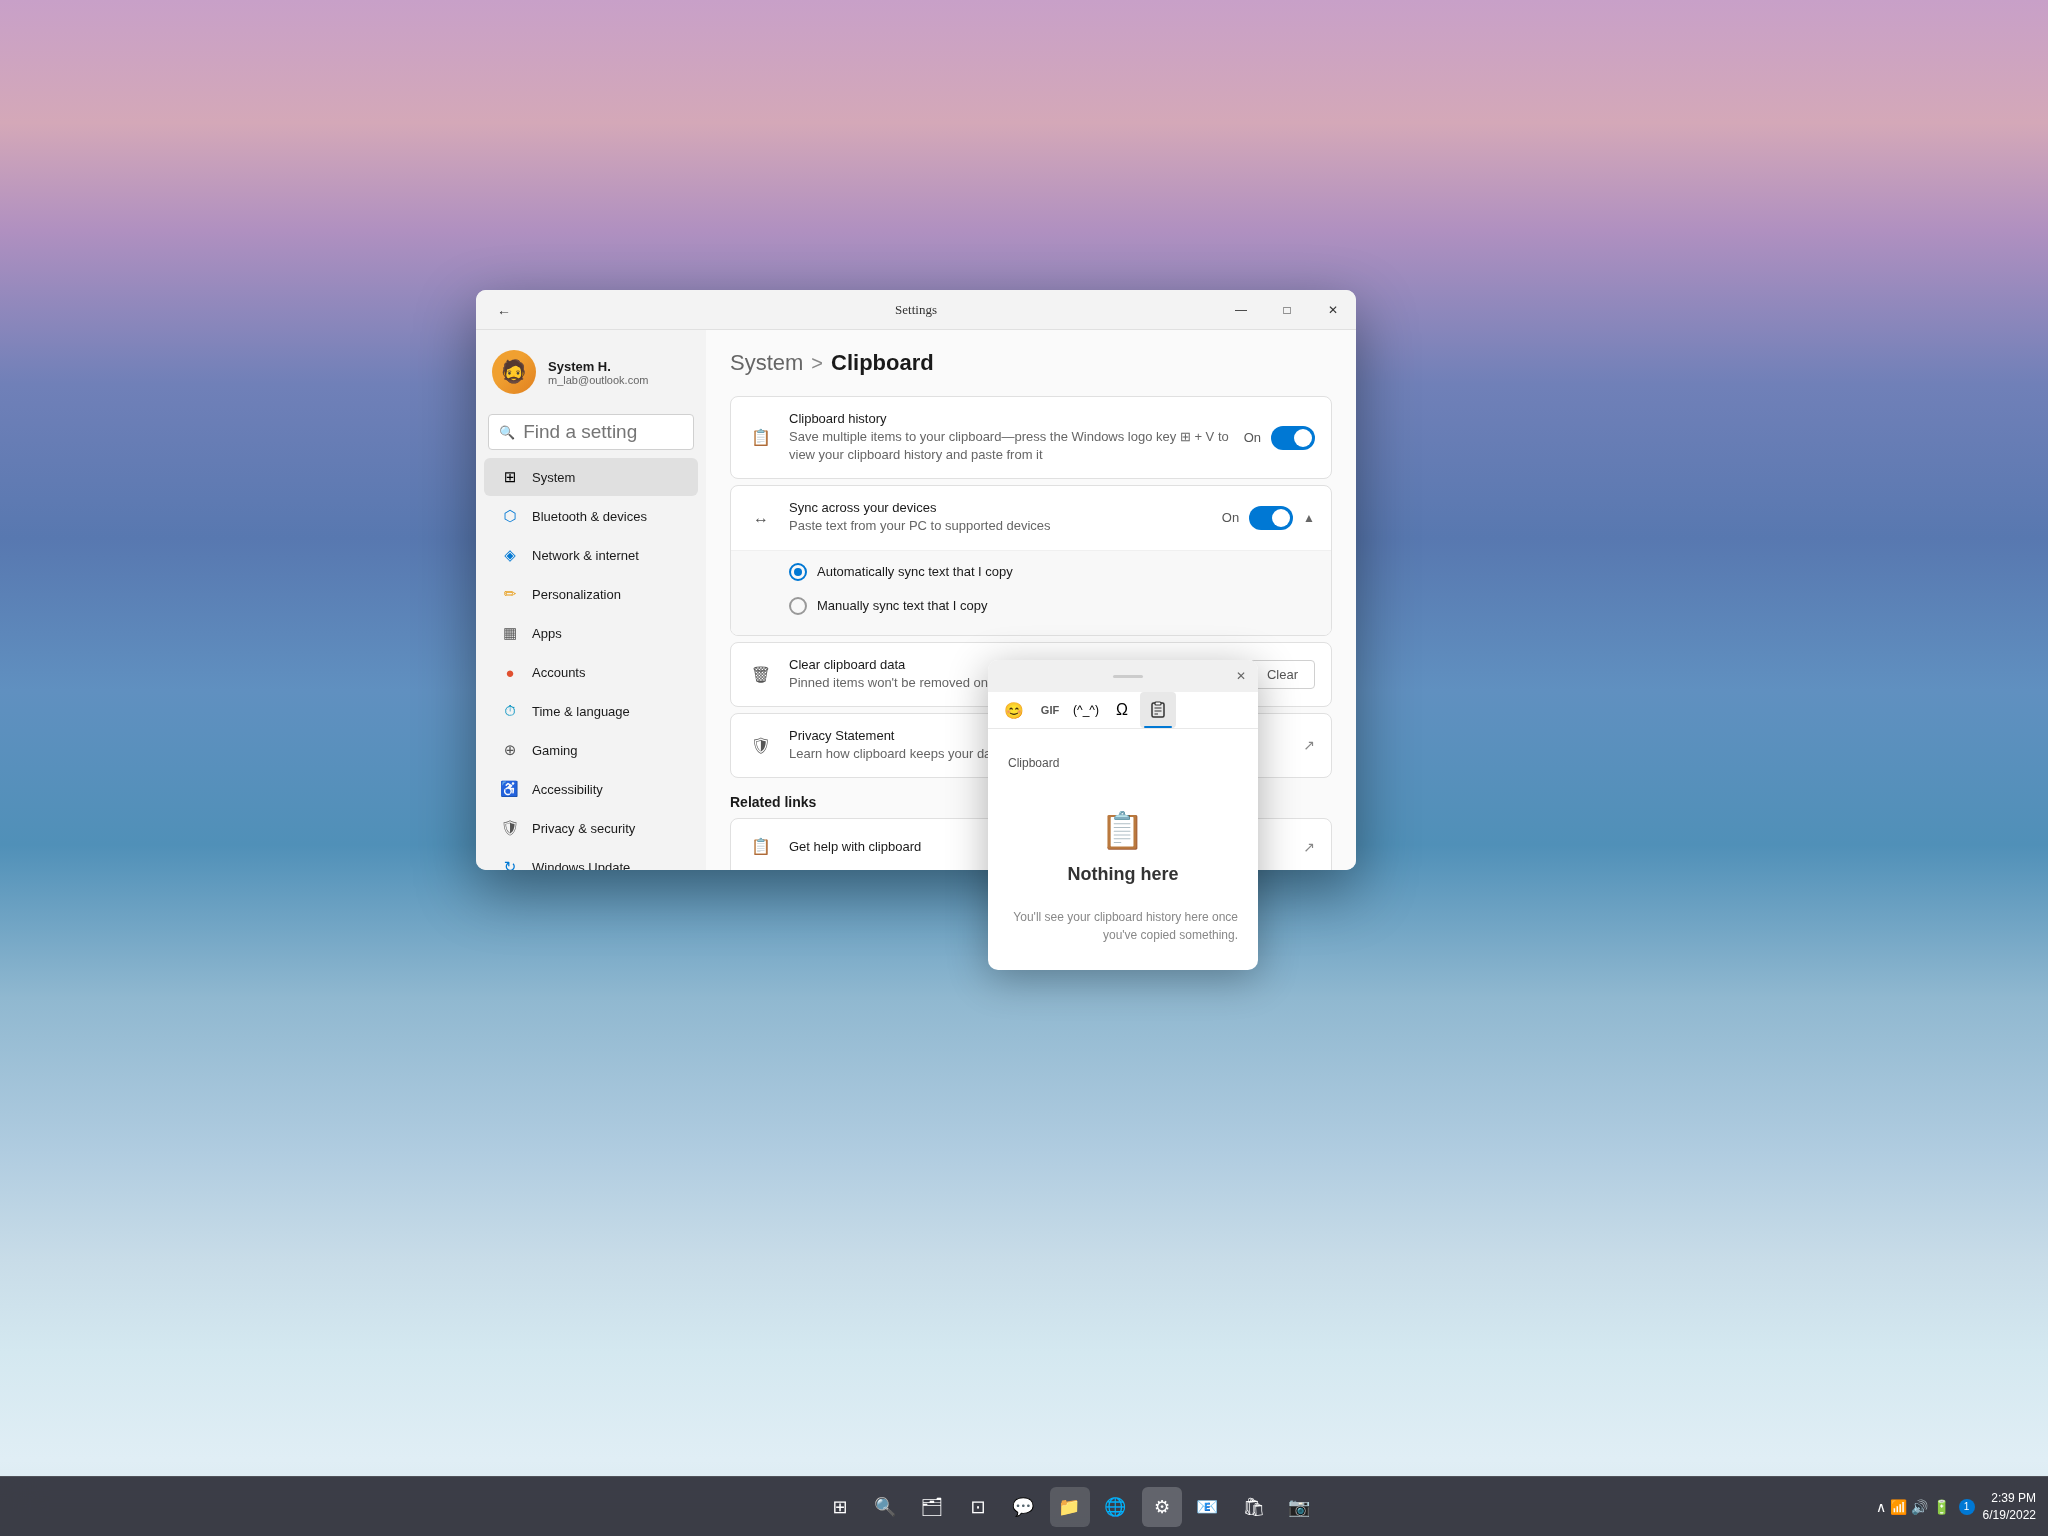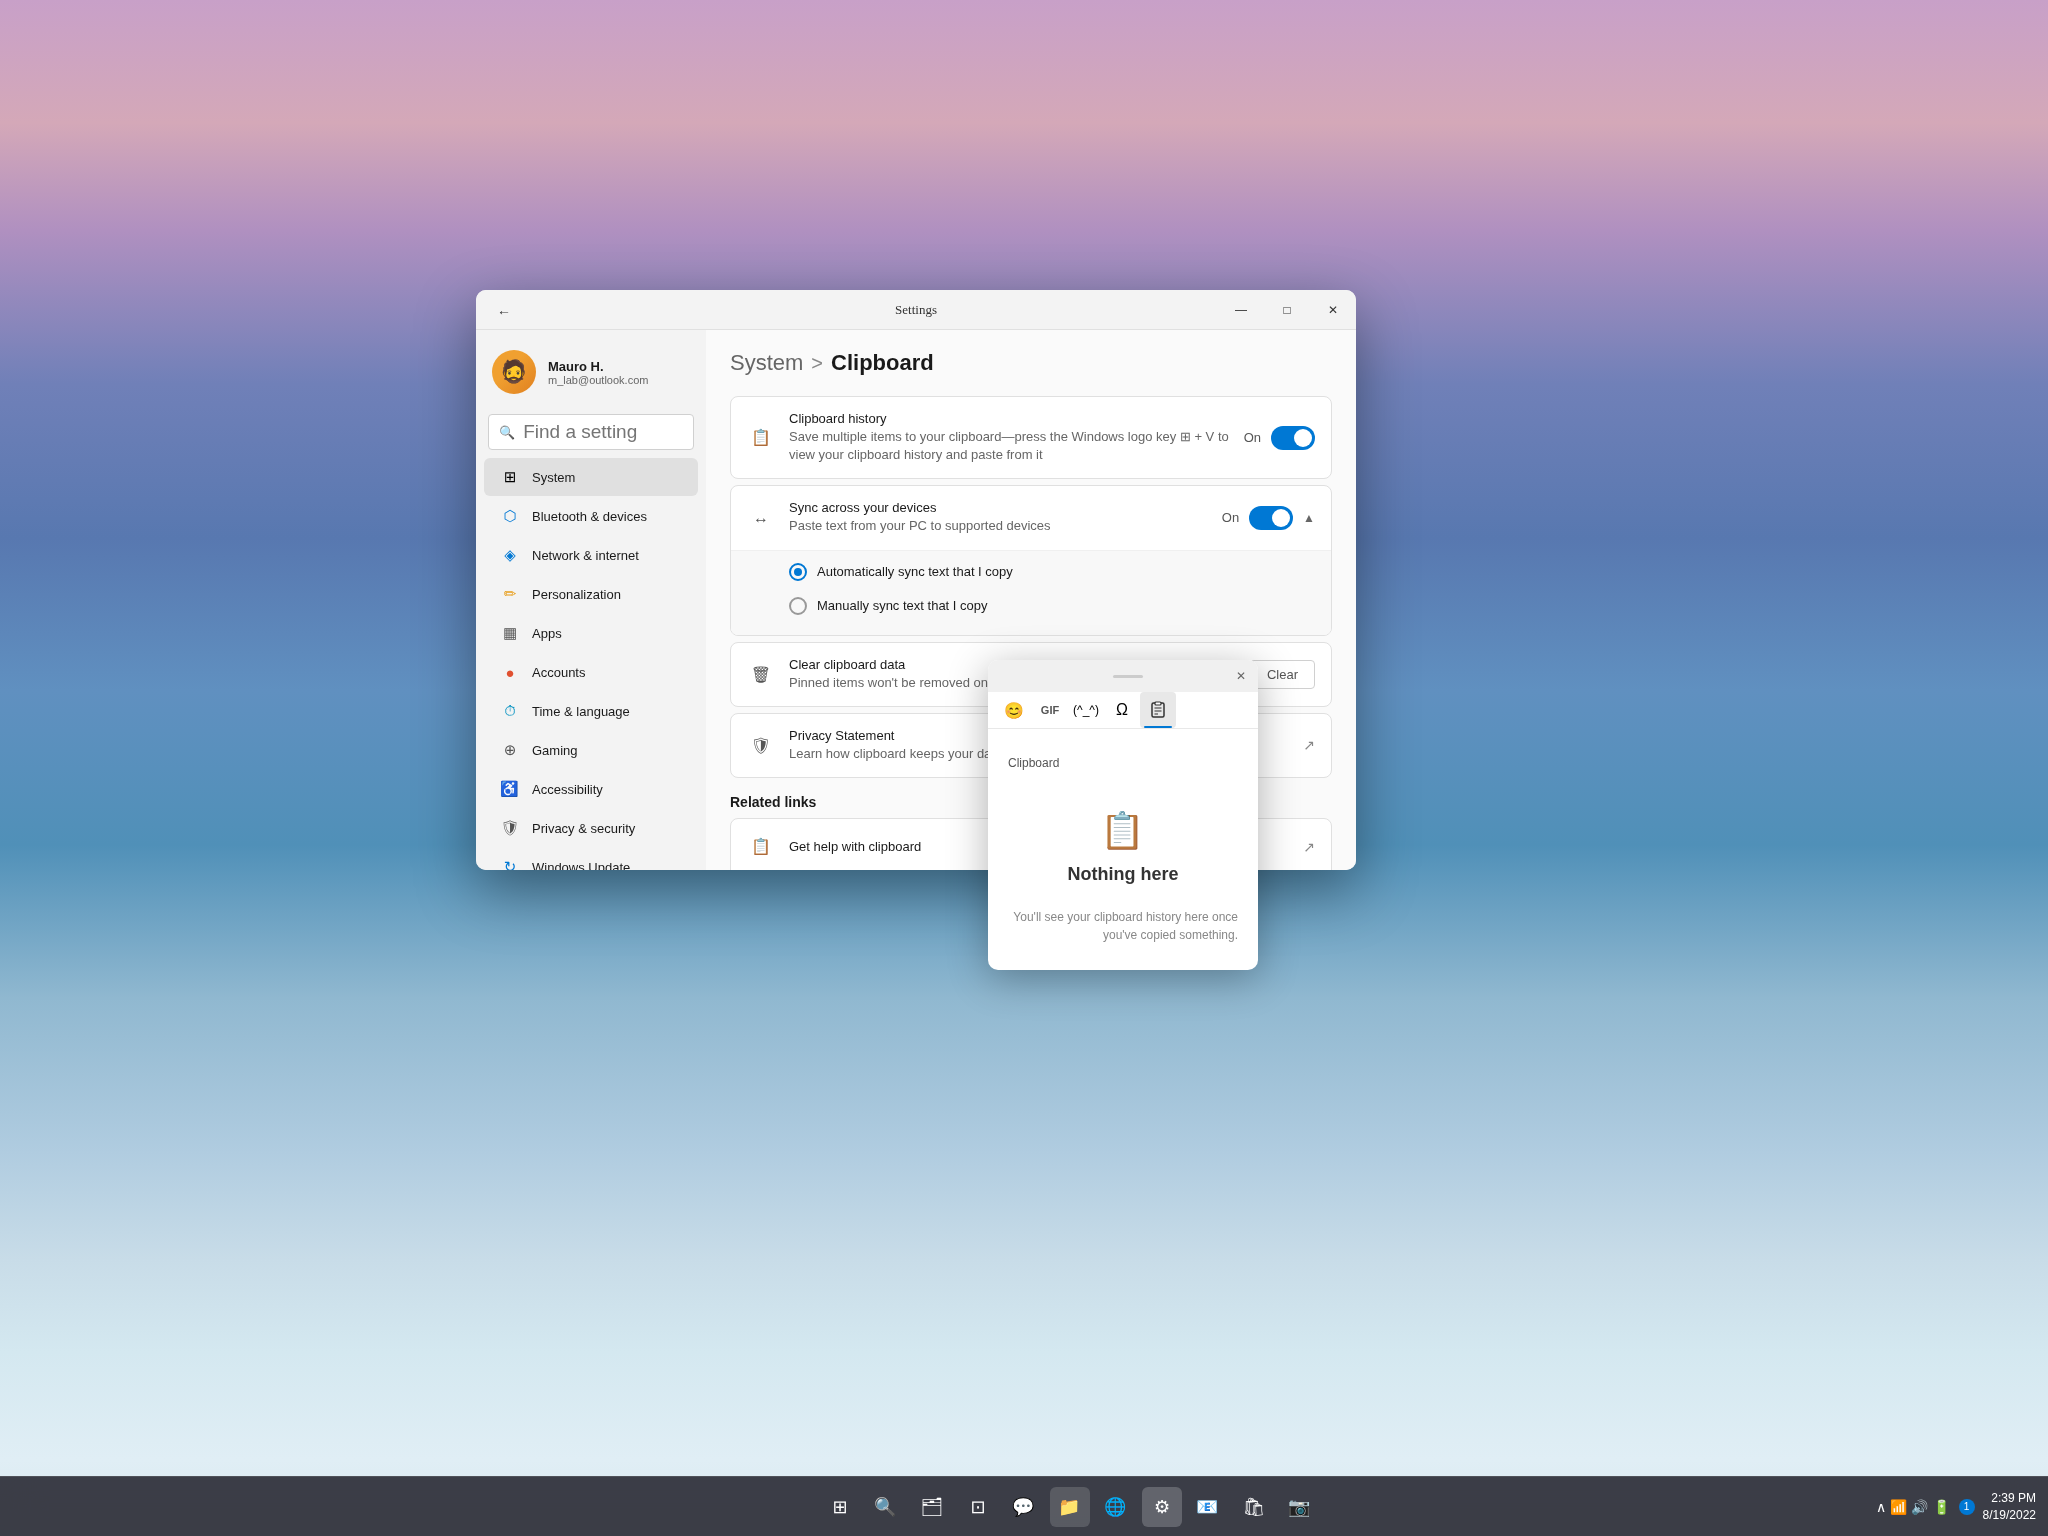--- a/index.html
+++ b/index.html
@@ -290,21 +290,21 @@
     </div>
 
     <div class="settings-body">
 
       <div class="sidebar">
         <div class="user-profile">
           <div class="avatar">
             <span style="font-size:22px;">🧔</span>
           </div>
           <div class="user-info">
-            <div class="name">Mauro H.</div>
+            <div class="name">System H.</div>
             <div class="email">m_lab@outlook.com</div>
           </div>
         </div>
 
         <div class="search-bar">
           <span class="search-icon-small">🔍</span>
           <input type="text" placeholder="Find a setting" style="">
         </div>
 
         <div class="sidebar-item active">
@@ -489,18 +489,18 @@
     <div class="taskbar-right">
       <div class="taskbar-sys-icons">
         <span class="sys-icon">∧</span>
         <span class="sys-icon">📶</span>
         <span class="sys-icon">🔊</span>
         <span class="sys-icon">🔋</span>
         <span class="sys-icon" style="background:#0078d4;color:white;border-radius:50%;width:16px;height:16px;display:flex;align-items:center;justify-content:center;font-size:10px;margin-left:4px;">1</span>
       </div>
       <div class="taskbar-time">
         <div>2:39 PM</div>
-        <div>8/19/2022</div>
+        <div>6/19/2022</div>
       </div>
     </div>
   </div>
 
 </div>
 
 </body></html>

